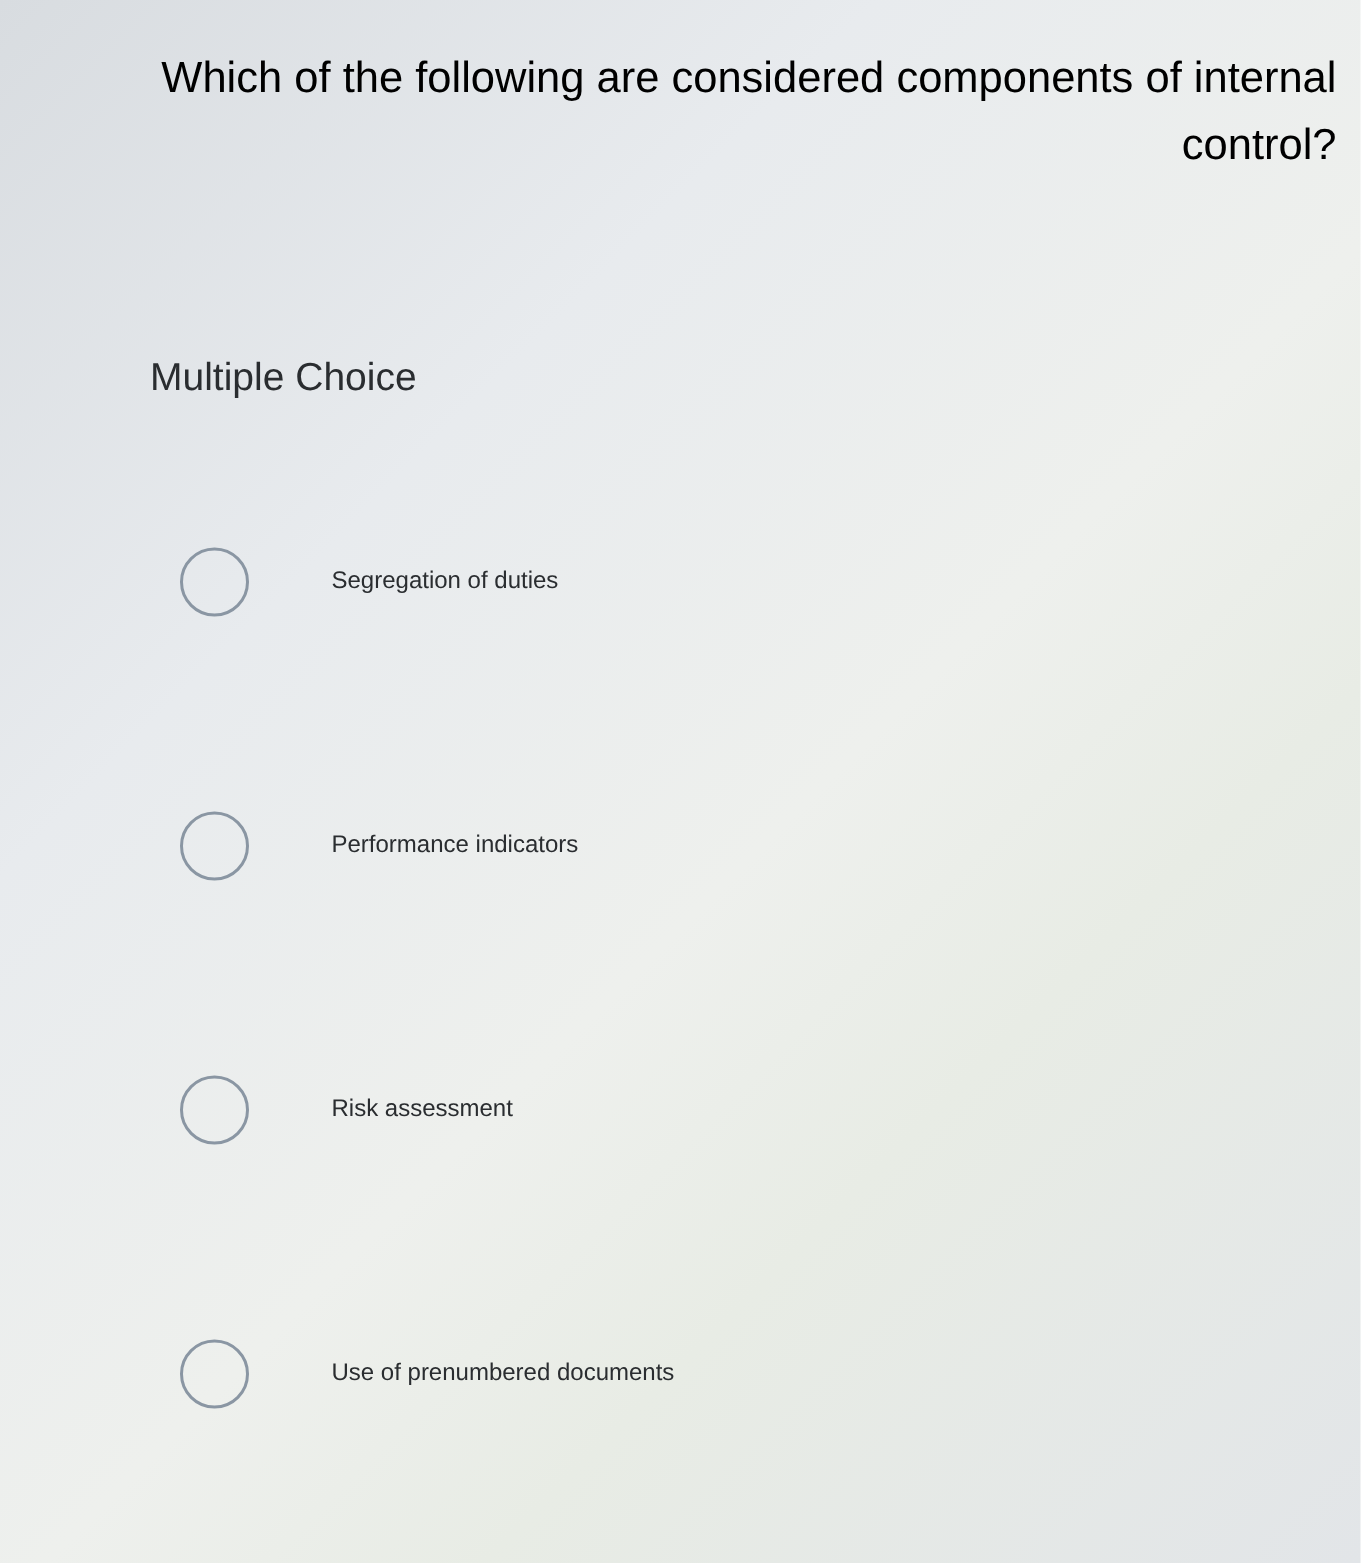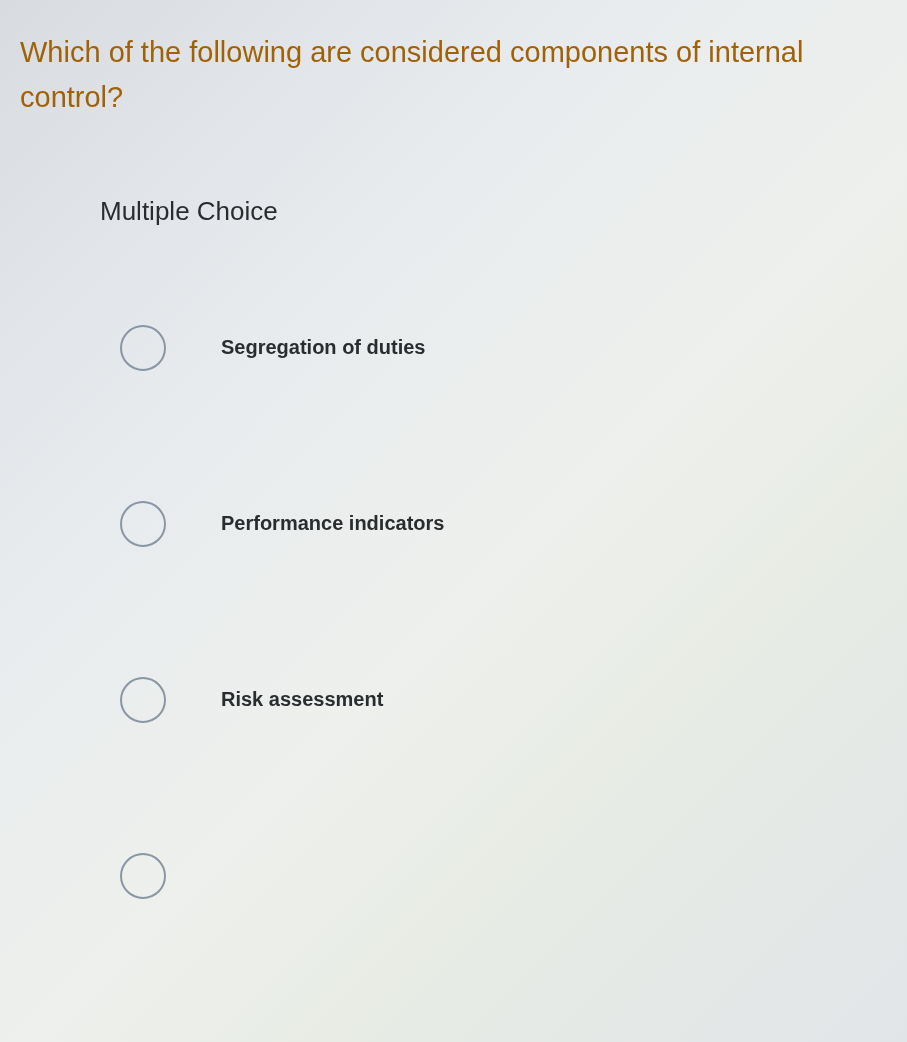--- a/index.html
+++ b/index.html
@@ -14,25 +14,26 @@
       font-family: -apple-system, BlinkMacSystemFont, "Segoe UI", Helvetica, Arial, sans-serif;
       color: #2a2d30;
       overflow: hidden;
       position: relative;
     }
     .question-prompt {
       padding: 30px 16px 0 20px;
       font-size: 29px;
       line-height: 1.55;
       font-weight: 400;
-      color: #a16207;
+      color: #000000;
+      text-align: right;
     }
     .section-label {
       padding: 0 0 0 100px;
-      margin-top: 76px;
+      margin-top: 116px;
       font-size: 26px;
       font-weight: 400;
       color: #2a2d30;
     }
     .options {
       margin-top: 98px;
       padding-left: 120px;
     }
     .option-row {
       display: flex;
@@ -46,22 +47,22 @@
     .radio {
       width: 46px;
       height: 46px;
       border: 2px solid #8a96a3;
       border-radius: 50%;
       background: transparent;
       flex-shrink: 0;
       cursor: pointer;
     }
     .option-label {
-      font-size: 20px;
-      font-weight: 700;
+      font-size: 16px;
+      font-weight: 400;
       color: #2a2d30;
     }
   </style>
 </head>
 <body>
 
 <div class="question-prompt">Which of the following are considered components of internal control?</div>
 
 <div class="section-label">Multiple Choice</div>
 
@@ -77,15 +78,16 @@
     <div class="option-label">Performance indicators</div>
   </div>
 
   <div class="option-row">
     <div class="radio"></div>
     <div class="option-label">Risk assessment</div>
   </div>
 
   <div class="option-row">
     <div class="radio"></div>
+    <div class="option-label">Use of prenumbered documents</div>
   </div>
 
 </div>
 
 </body></html>

